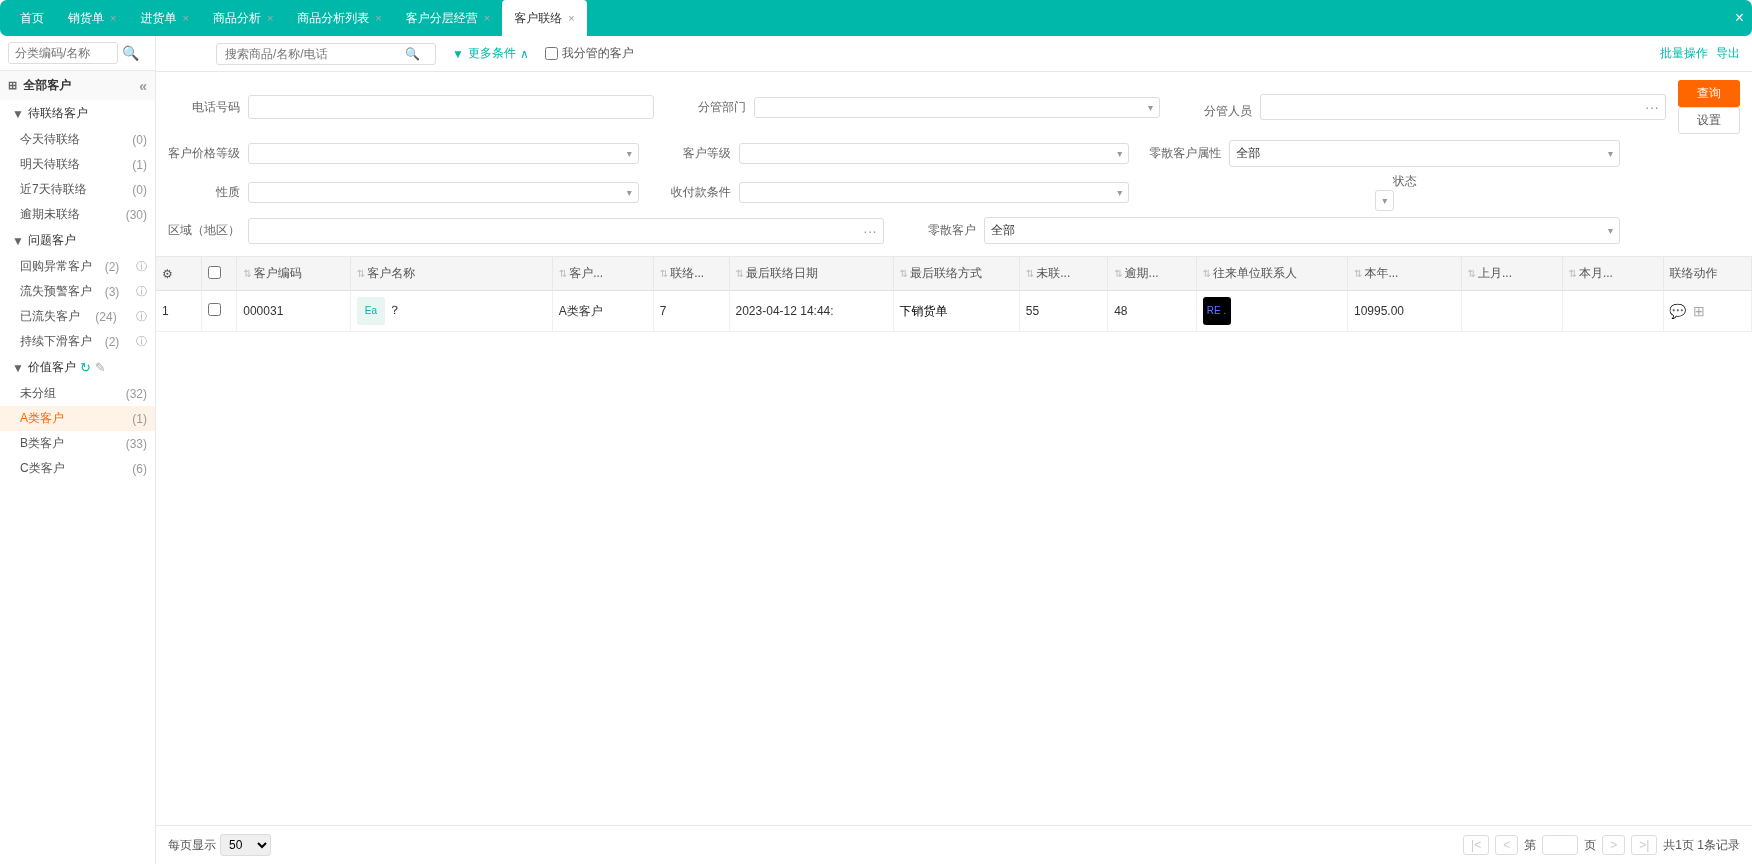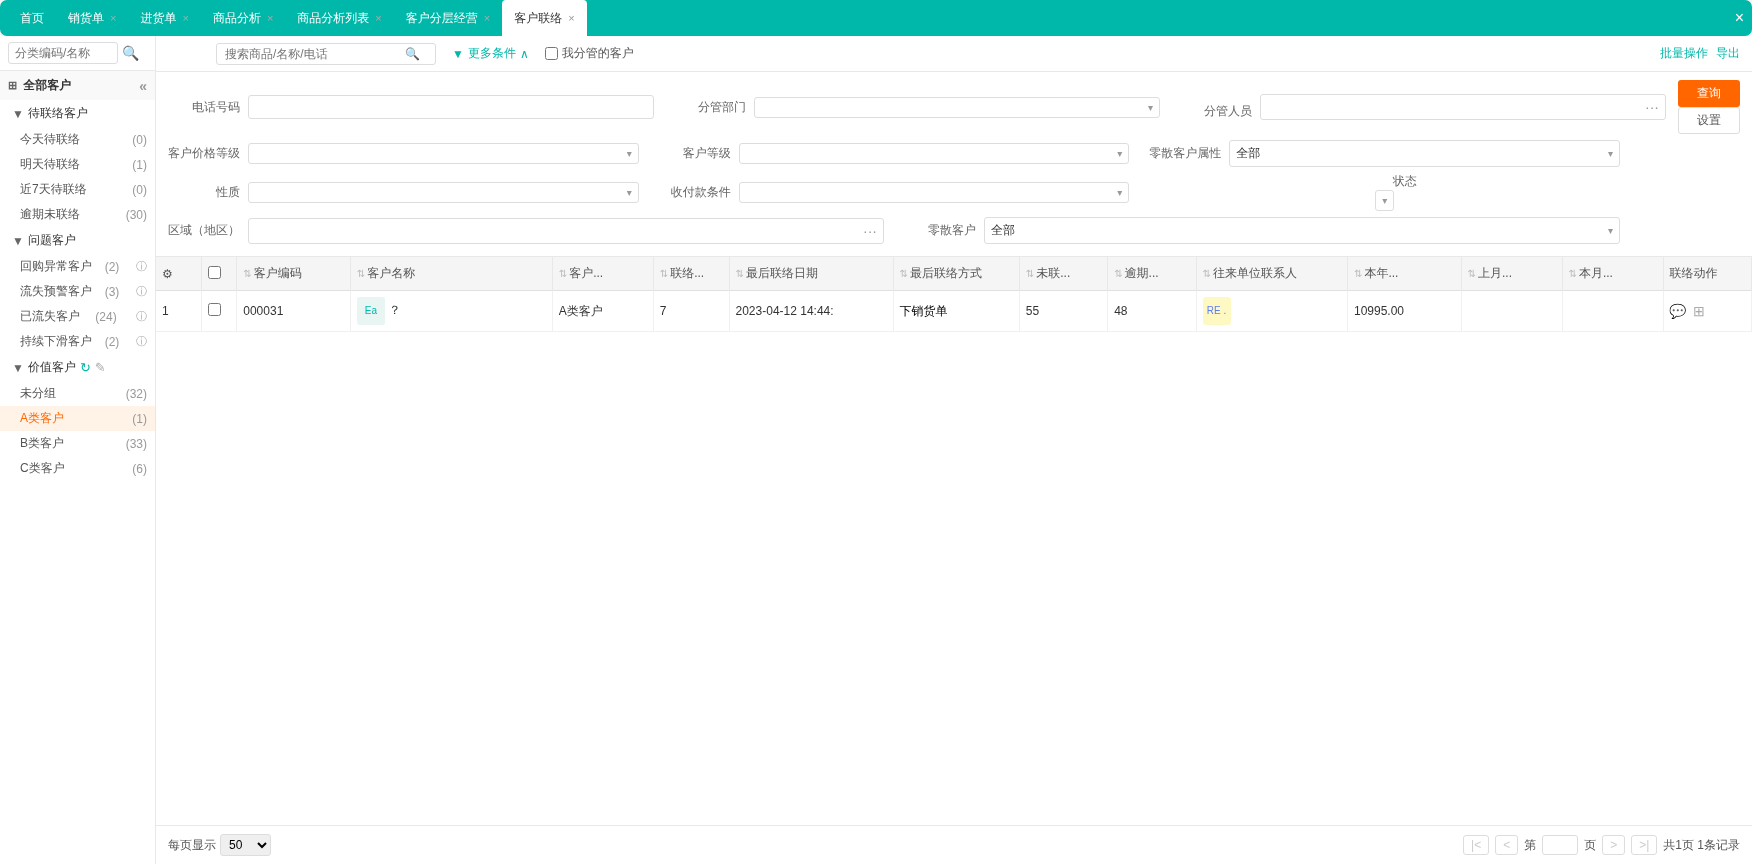--- a/index.html
+++ b/index.html
@@ -640,21 +640,21 @@
       <td>
         <span class="name-box">Ea</span>？
       </td>
       <td>A类客户</td>
       <td>7</td>
       <td>2023-04-12 14:44:</td>
       <td><a class="link-text">下销货单</a></td>
       <td>55</td>
       <td>48</td>
       <td>
-        <span class="name-box" style="background:#fef9c3;color:#5c7cfa;">RE .</span>
+        <span class="name-box" style="background:#000000;color:#5c7cfa;">RE .</span>
       </td>
       <td>10995.00</td>
       <td></td>
       <td></td>
       <td>
         <div class="row-actions">
           <span class="row-action-icon" title="联络">💬</span>
           <span class="row-action-icon" title="二维码">⊞</span>
         </div>
       </td>

